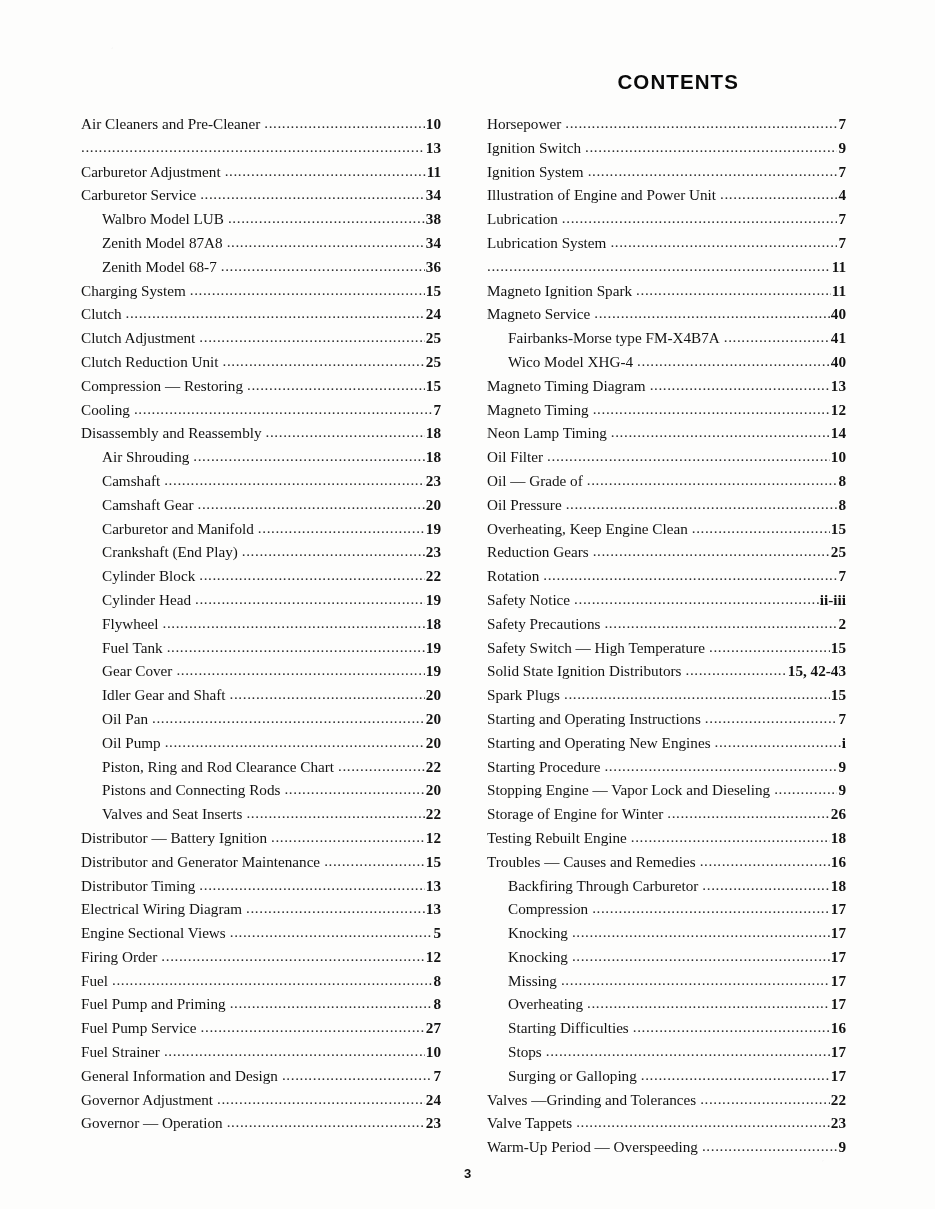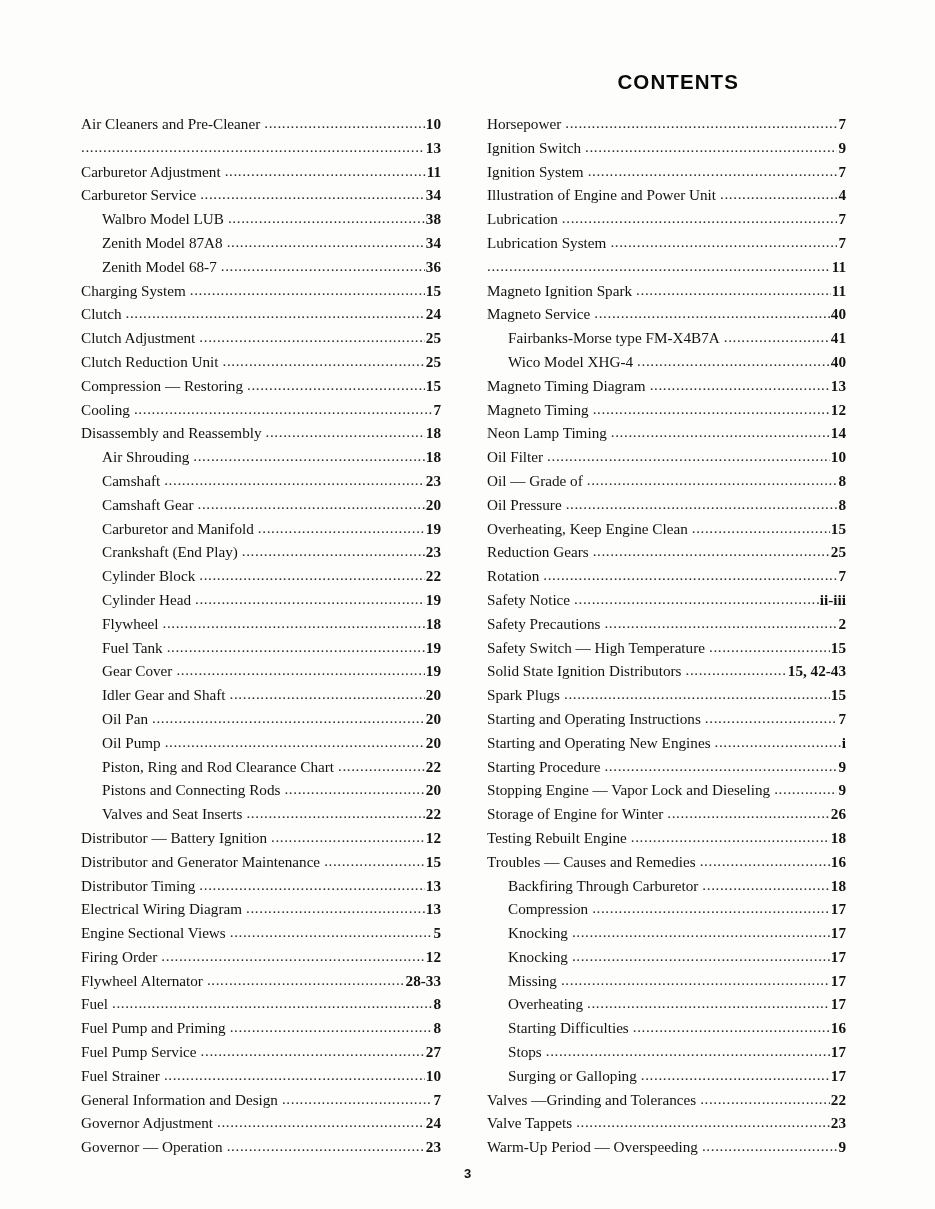--- a/index.html
+++ b/index.html
@@ -287,25 +287,20 @@
           <span class="toc-label">Engine Sectional Views</span>
           <span class="toc-dots"></span>
           <span class="toc-page">5</span>
         </div>
         <div class="toc-entry lvl1">
           <span class="toc-label">Firing Order</span>
           <span class="toc-dots"></span>
           <span class="toc-page">12</span>
         </div>
         <div class="toc-entry lvl1">
-          <span class="toc-label">Flywheel Alternator</span>
-          <span class="toc-dots"></span>
-          <span class="toc-page">28-33</span>
-        </div>
-        <div class="toc-entry lvl1">
           <span class="toc-label">Fuel</span>
           <span class="toc-dots"></span>
           <span class="toc-page">8</span>
         </div>
         <div class="toc-entry lvl1">
           <span class="toc-label">Fuel Pump and Priming</span>
           <span class="toc-dots"></span>
           <span class="toc-page">8</span>
         </div>
         <div class="toc-entry lvl1">

